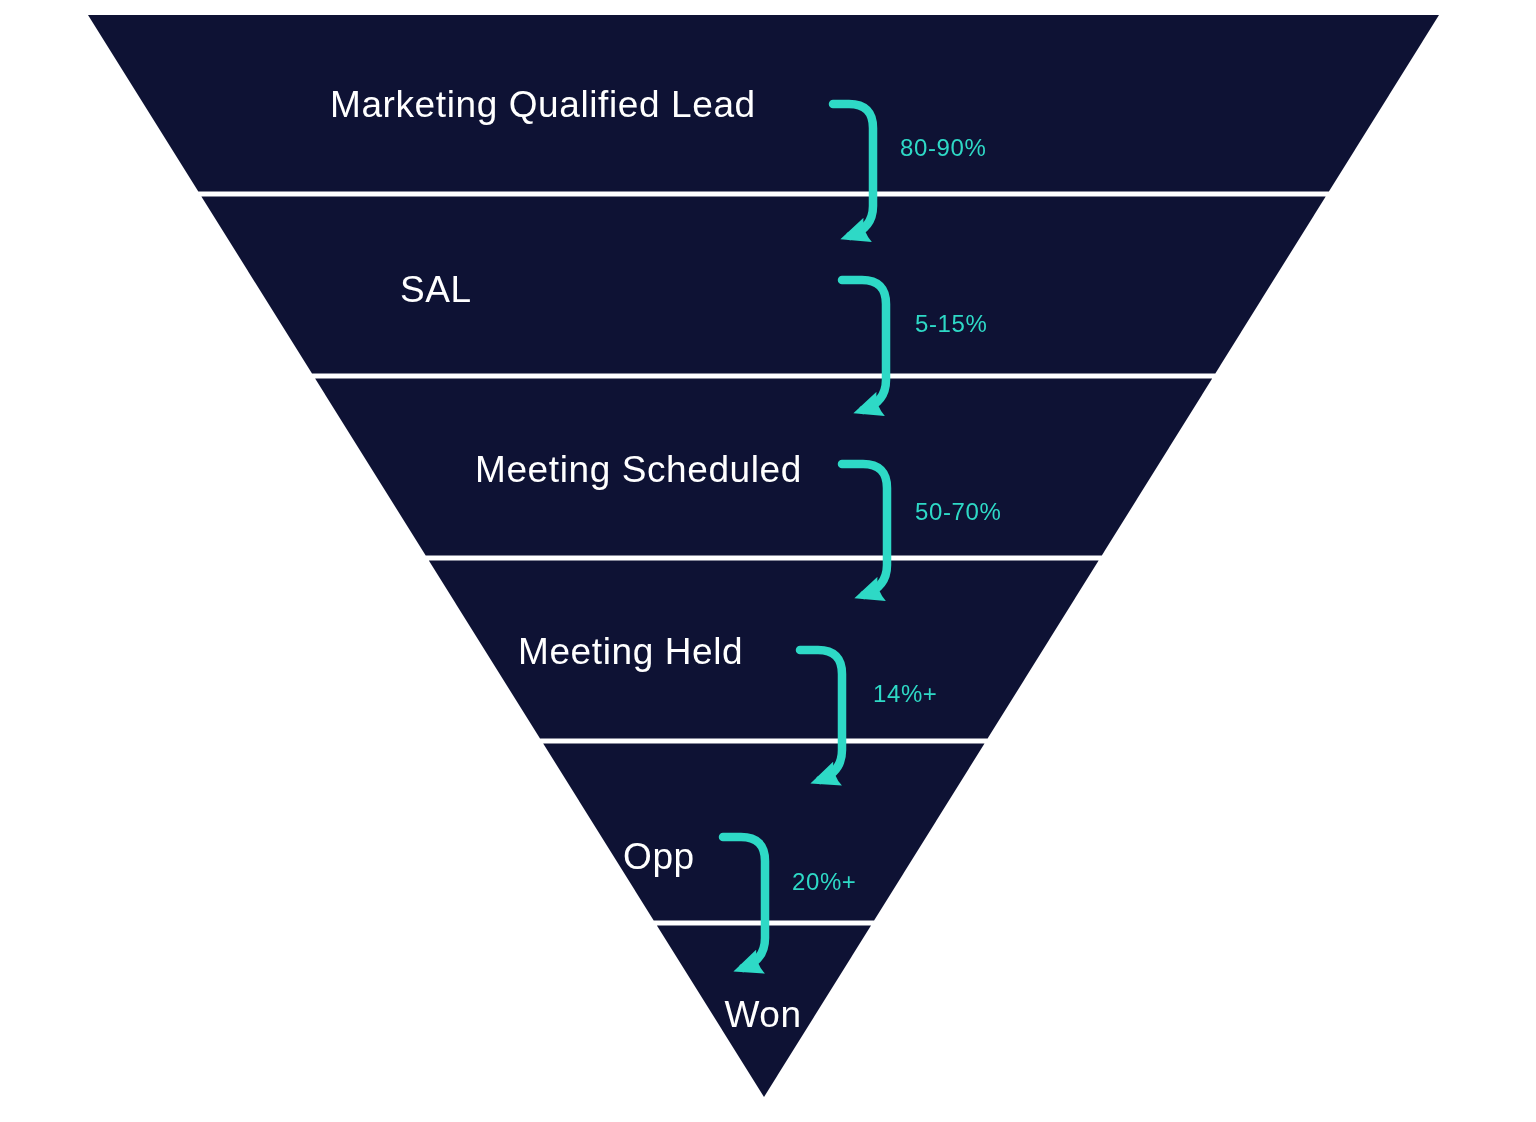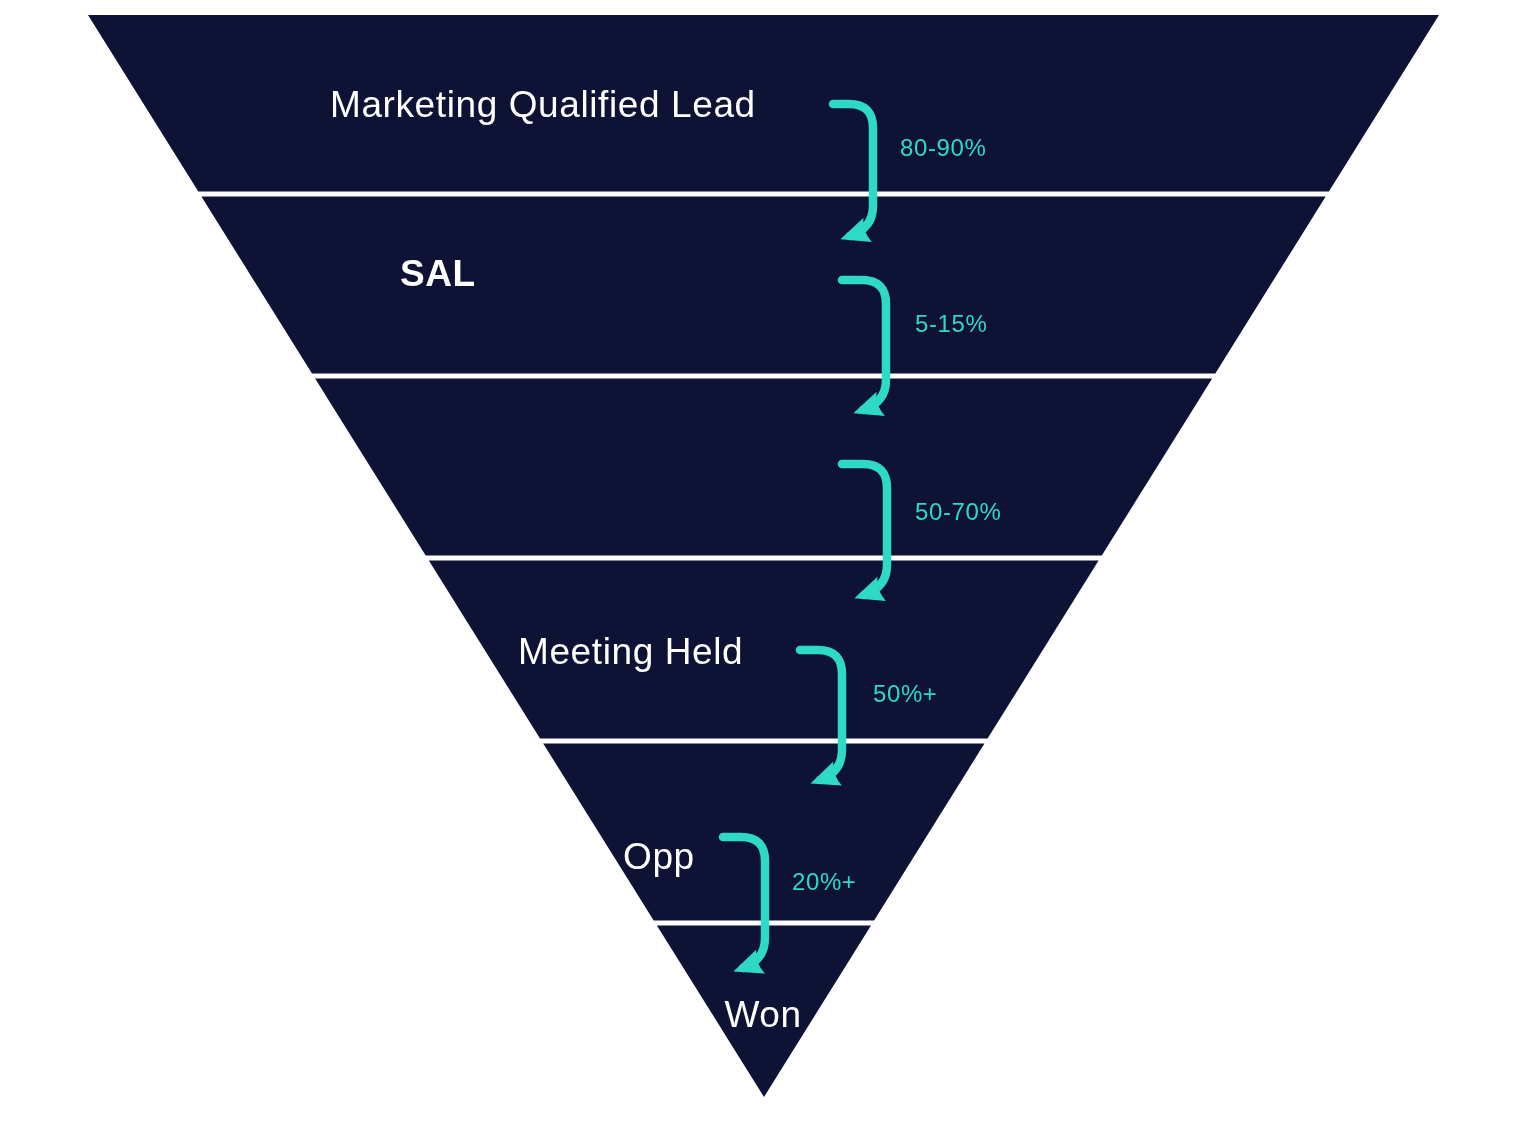--- a/index.html
+++ b/index.html
@@ -67,24 +67,25 @@
     <g fill="none" stroke="#2ed9c6" stroke-width="8.5" stroke-linecap="round">
       <path d="M 833 104 L 849 104 Q 873 104 873 128 L 873 206 Q 873 228 850 236" marker-end="url(#arrowhead)"></path>
       <path d="M 842 280 L 862 280 Q 886 280 886 304 L 886 380 Q 886 402 863 410" marker-end="url(#arrowhead)"></path>
       <path d="M 842 464 L 863 464 Q 887 464 887 488 L 887 565 Q 887 587 864 595" marker-end="url(#arrowhead)"></path>
       <path d="M 800 650 L 818 650 Q 842 650 842 674 L 842 750 Q 842 772 820 780" marker-end="url(#arrowhead)"></path>
       <path d="M 723 837 L 741 837 Q 765 837 765 861 L 765 938 Q 765 960 743 968" marker-end="url(#arrowhead)"></path>
     </g>
   </svg>
 
   <div class="stage-label" style="left:330px; top:83px;">Marketing Qualified Lead</div>
-  <div class="stage-label" style="left:400px; top:252px;font-weight:bold;">SAL</div>
+  <div class="stage-label" style="left:400px; top:268px;">SAL</div>
+  <div class="stage-label" style="left:475px; top:448px;">Meeting Scheduled</div>
   <div class="stage-label" style="left:518px; top:630px;">Meeting Held</div>
   <div class="stage-label" style="left:623px; top:811px;margin-top:24px;">Opp</div>
   <div class="stage-label centered" style="left:763px; top:993px;">Won</div>
 
   <div class="rate-label" style="left:900px; top:134px;">80-90%</div>
   <div class="rate-label" style="left:915px; top:310px;">5-15%</div>
   <div class="rate-label" style="left:915px; top:498px;">50-70%</div>
-  <div class="rate-label" style="left:873px; top:680px;">50%+</div>
+  <div class="rate-label" style="left:873px; top:680px;">14%+</div>
   <div class="rate-label" style="left:792px; top:868px;">20%+</div>
 
 </div>
 
 </body></html>

